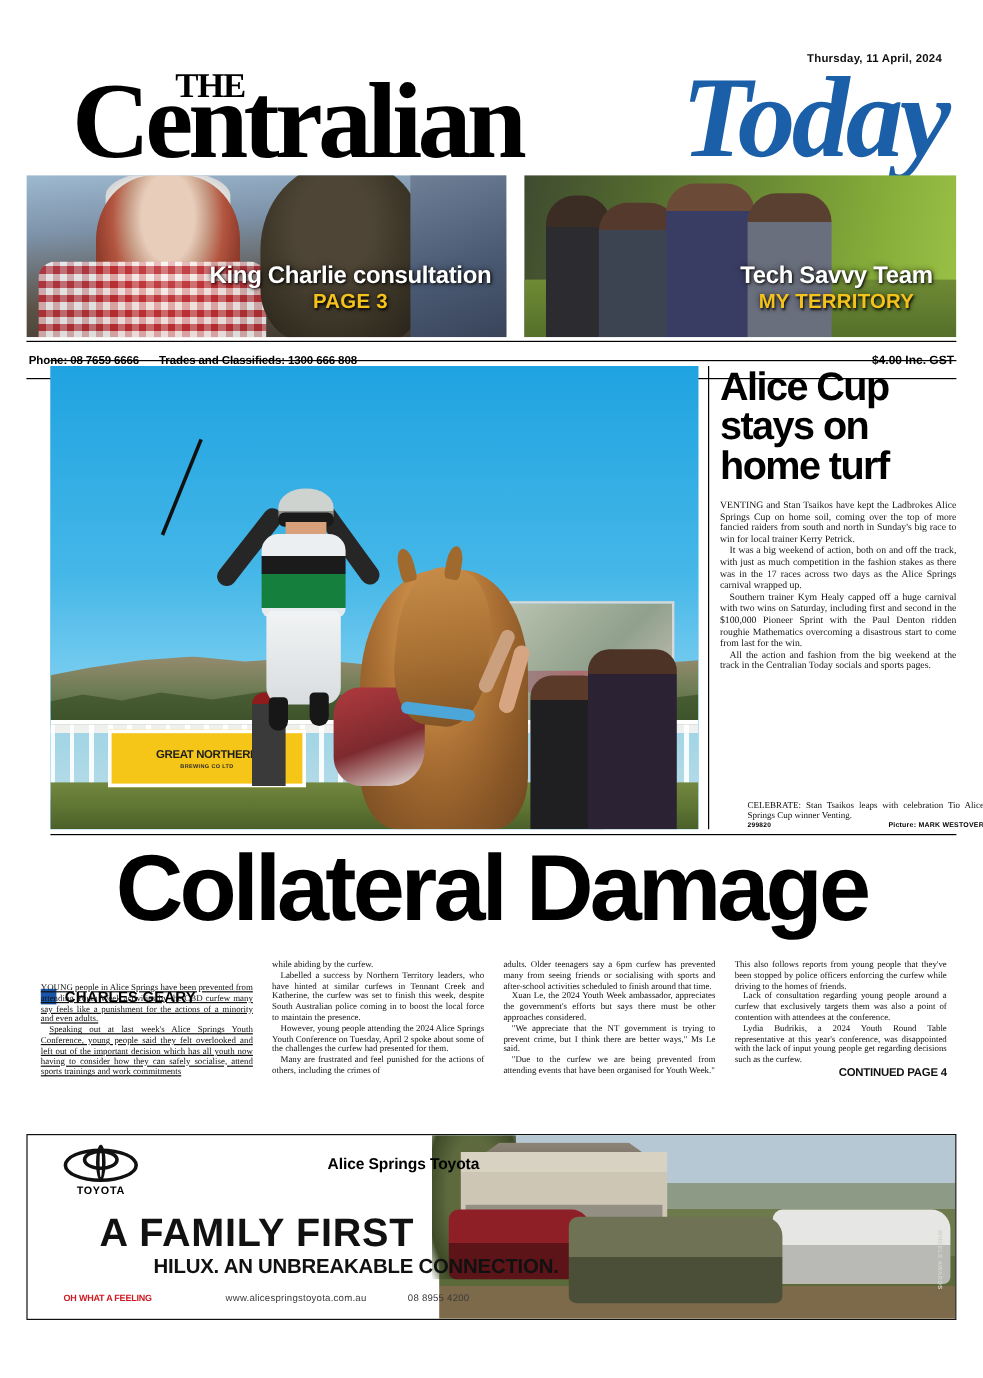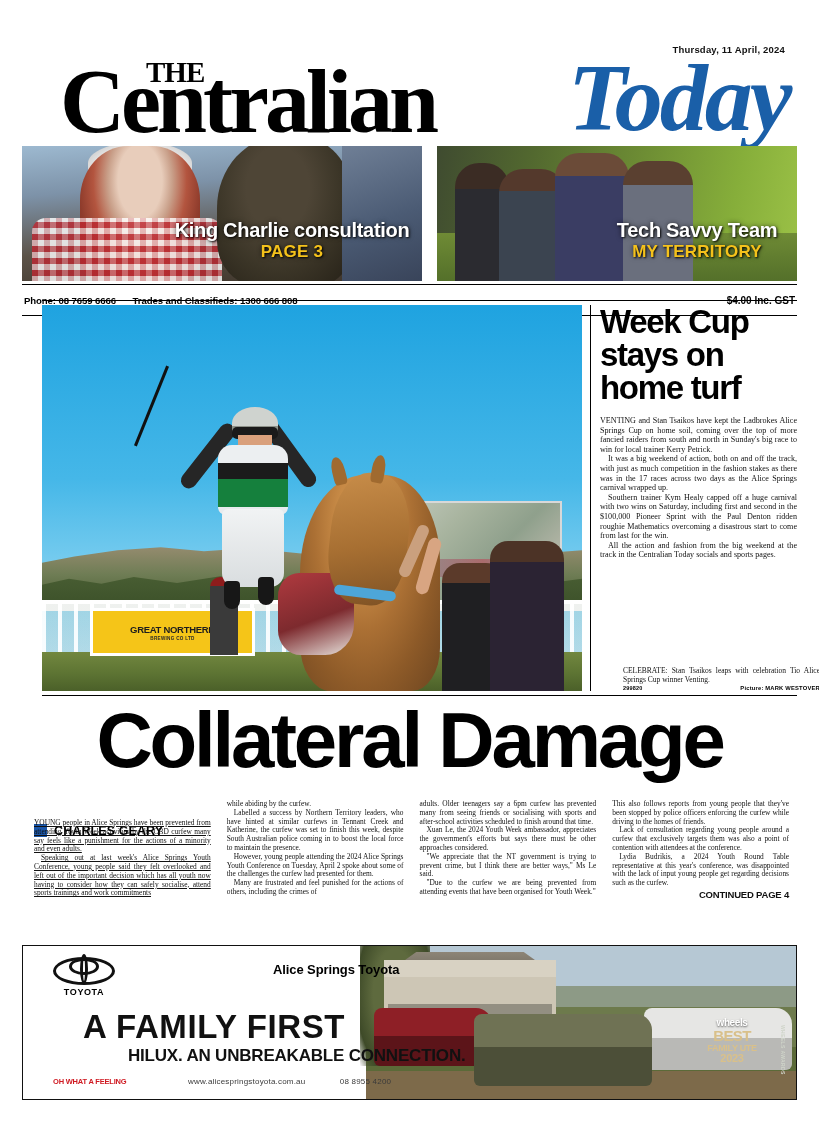--- a/index.html
+++ b/index.html
@@ -393,21 +393,21 @@
       </div>
       <div class="hp-p2arm"></div>
       <div class="hp-p1arm"></div>
       <div class="hp-person hp-p1"></div>
       <div class="hp-person hp-p2"></div>
     </div>
 
     <div class="hero-divider"></div>
 
     <div class="hero-right">
-      <h1 class="hero-headline">Week Cup stays on home turf</h1>
+      <h1 class="hero-headline">Alice Cup stays on home turf</h1>
       <div class="hero-body">
         <p>VENTING and Stan Tsaikos have kept the Ladbrokes Alice Springs Cup on home soil, coming over the top of more fancied raiders from south and north in Sunday's big race to win for local trainer Kerry Petrick.</p>
         <p>It was a big weekend of action, both on and off the track, with just as much competition in the fashion stakes as there was in the 17 races across two days as the Alice Springs carnival wrapped up.</p>
         <p>Southern trainer Kym Healy capped off a huge carnival with two wins on Saturday, including first and second in the $100,000 Pioneer Sprint with the Paul Denton ridden roughie Mathematics overcoming a disastrous start to come from last for the win.</p>
         <p>All the action and fashion from the big weekend at the track in the Centralian Today socials and sports pages.</p>
       </div>
       <div class="hero-caption">
         <div class="cap">CELEBRATE: Stan Tsaikos leaps with celebration Tio Alice Springs Cup winner Venting.</div>
         <div class="credit">
           <span class="id">299820</span>
@@ -452,26 +452,20 @@
 
   <div class="ad">
     <div class="ad-photo">
       <div class="ad-tree"></div>
       <div class="ad-roof"></div>
       <div class="ad-house"></div>
       <div class="ad-veranda"></div>
       <div class="ad-car red"></div>
       <div class="ad-car white"></div>
       <div class="ad-car green"></div>
-      <div class="ad-badge">
-        <div class="w">wheels</div>
-        <div class="b">BEST</div>
-        <div class="f">FAMILY UTE</div>
-        <div class="y">2023</div>
-      </div>
       <div class="ad-badge-side">WHEELS AWARDS</div>
     </div>
 
     <div class="toyota-logo">
       <div class="ovals">
         <div class="o1"></div>
         <div class="o2"></div>
         <div class="o3"></div>
       </div>
       <div class="word">TOYOTA</div>

